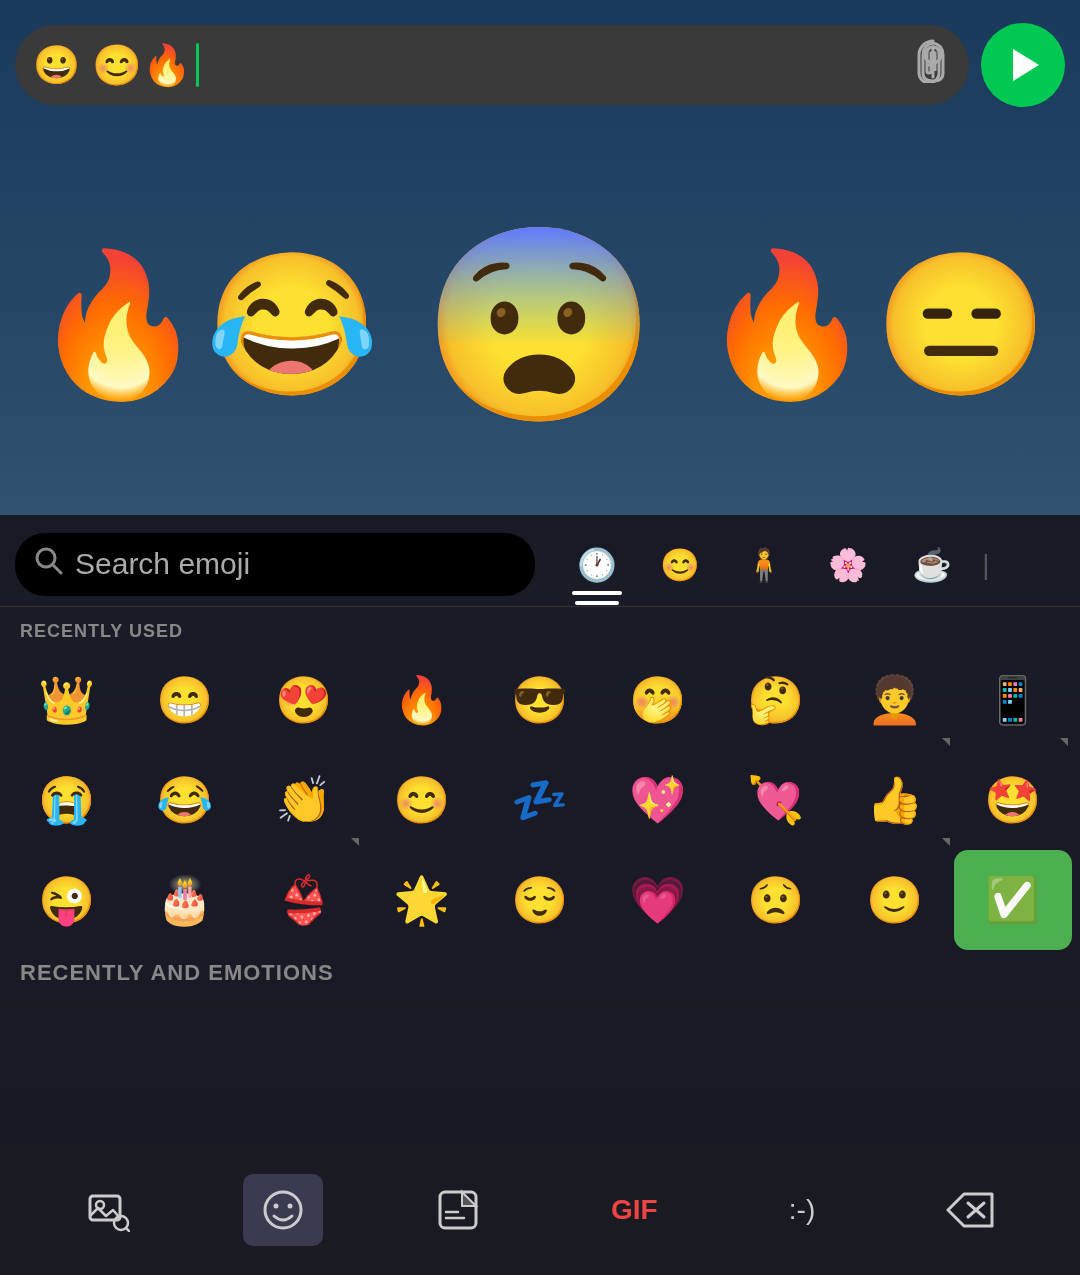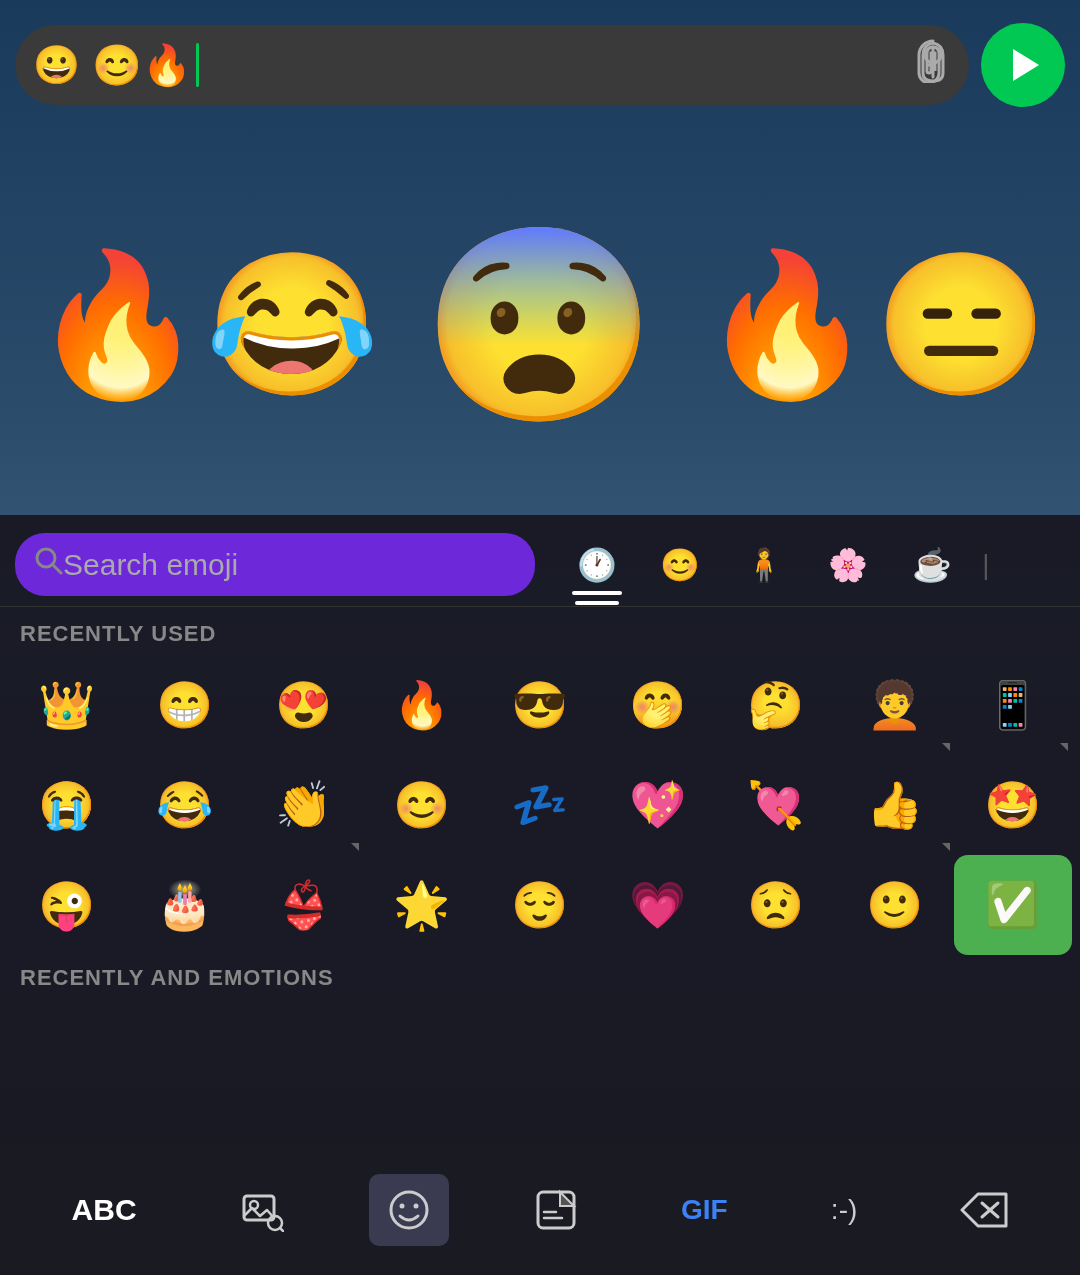--- a/index.html
+++ b/index.html
@@ -135,26 +135,26 @@
     .search-bar {
       display: flex;
       align-items: center;
       padding: 18px 15px 10px 15px;
       gap: 10px;
     }
 
     .search-input-wrapper {
       flex: 1;
       max-width: 520px;
-      background: #6d28d9;
+      background: #000000;
       border-radius: 30px;
       display: flex;
-      align-items: center;
+      align-items: flex-start;
       padding: 14px 20px;
-      gap: 0;
+      gap: 12px;
     }
 
     .search-icon-svg {
       color: #888;
       font-size: 28px;
       flex-shrink: 0;
     }
 
     .search-placeholder {
       font-size: 30px;
@@ -183,21 +183,21 @@
       transform: translateX(-50%);
       width: 50px;
       height: 4px;
       background: white;
       border-radius: 2px;
     }
 
     
     .section-label {
       padding: 14px 20px 8px 20px;
-      font-size: 22px;
+      font-size: 18px;
       font-weight: bold;
       color: #888;
       letter-spacing: 1px;
     }
 
     
     .emoji-grid {
       display: grid;
       grid-template-columns: repeat(9, 1fr);
       padding: 0 8px;
@@ -263,21 +263,21 @@
       color: #fff;
     }
 
     .kb-btn.active-kb {
       background: #3a3a50;
     }
 
     .kb-gif {
       font-size: 28px;
       font-weight: bold;
-      color: #3b82f6;
+      color: #ef4444;
     }
 
     .kb-backspace {
       font-size: 30px;
       color: #ccc;
     }
   </style>
 </head>
 <body>
 
@@ -389,21 +389,20 @@
     <div class="emoji-cell">😌</div>
     <div class="emoji-cell">💗</div>
     <div class="emoji-cell">😟</div>
     <div class="emoji-cell">🙂</div>
     <div class="emoji-cell check-btn">✅</div>
   </div>
 
   <div class="section-label" style="color:#888; font-size:22px; padding: 10px 20px 0 20px;">RECENTLY AND EMOTIONS</div>
 
   <div class="keyboard-bottom">
-    <div class="kb-btn abc">ABC</div>
     <div class="kb-btn">
       <svg width="44" height="44" viewBox="0 0 44 44" fill="none">
         <rect x="4" y="8" width="30" height="24" rx="3" stroke="#ccc" stroke-width="3"></rect>
         <circle cx="14" cy="17" r="4" stroke="#ccc" stroke-width="2.5"></circle>
         <path d="M4 28 L12 20 L20 28 L27 22 L34 30" stroke="#ccc" stroke-width="2.5" stroke-linejoin="round" fill="none"></path>
         <circle cx="35" cy="35" r="7" stroke="#ccc" stroke-width="2.5" fill="none"></circle>
         <line x1="40" y1="40" x2="44" y2="44" stroke="#ccc" stroke-width="2.5" stroke-linecap="round"></line>
       </svg>
     </div>
     <div class="kb-btn active-kb">

